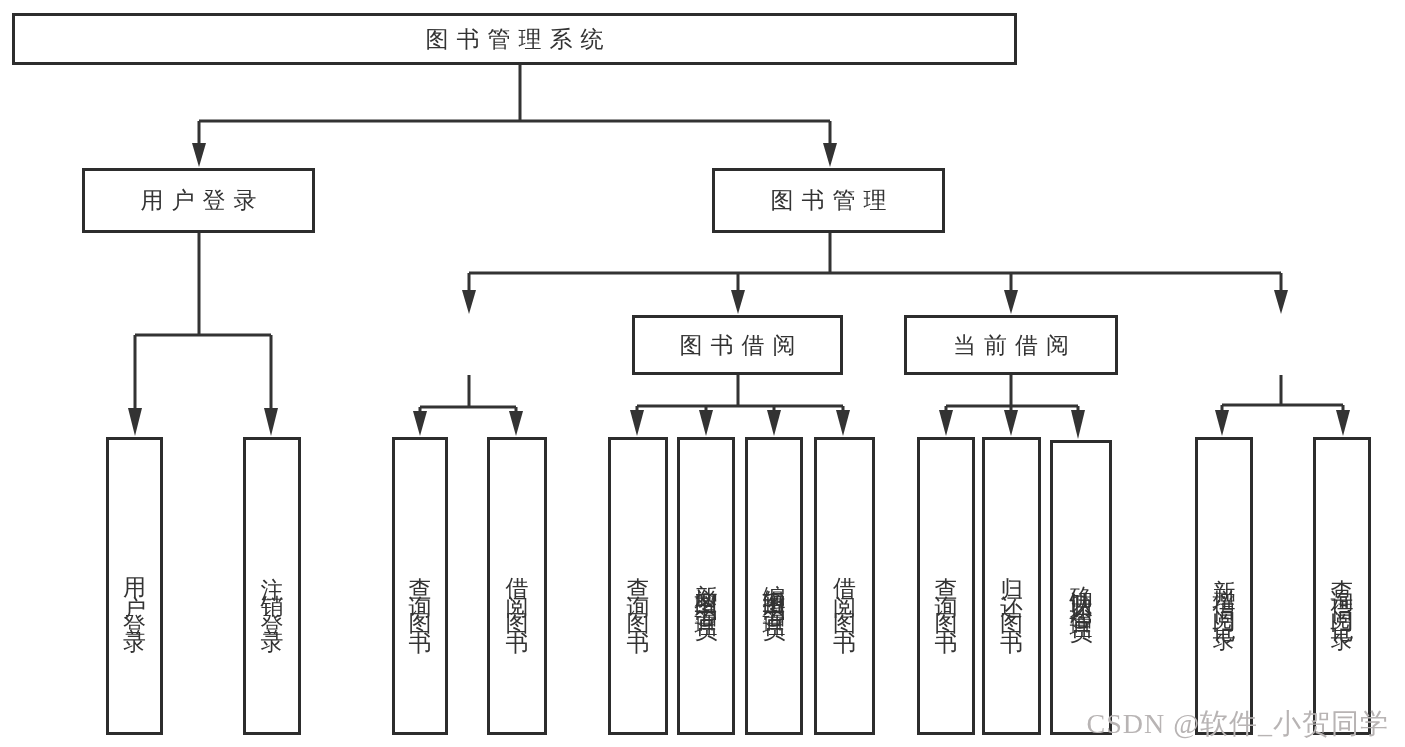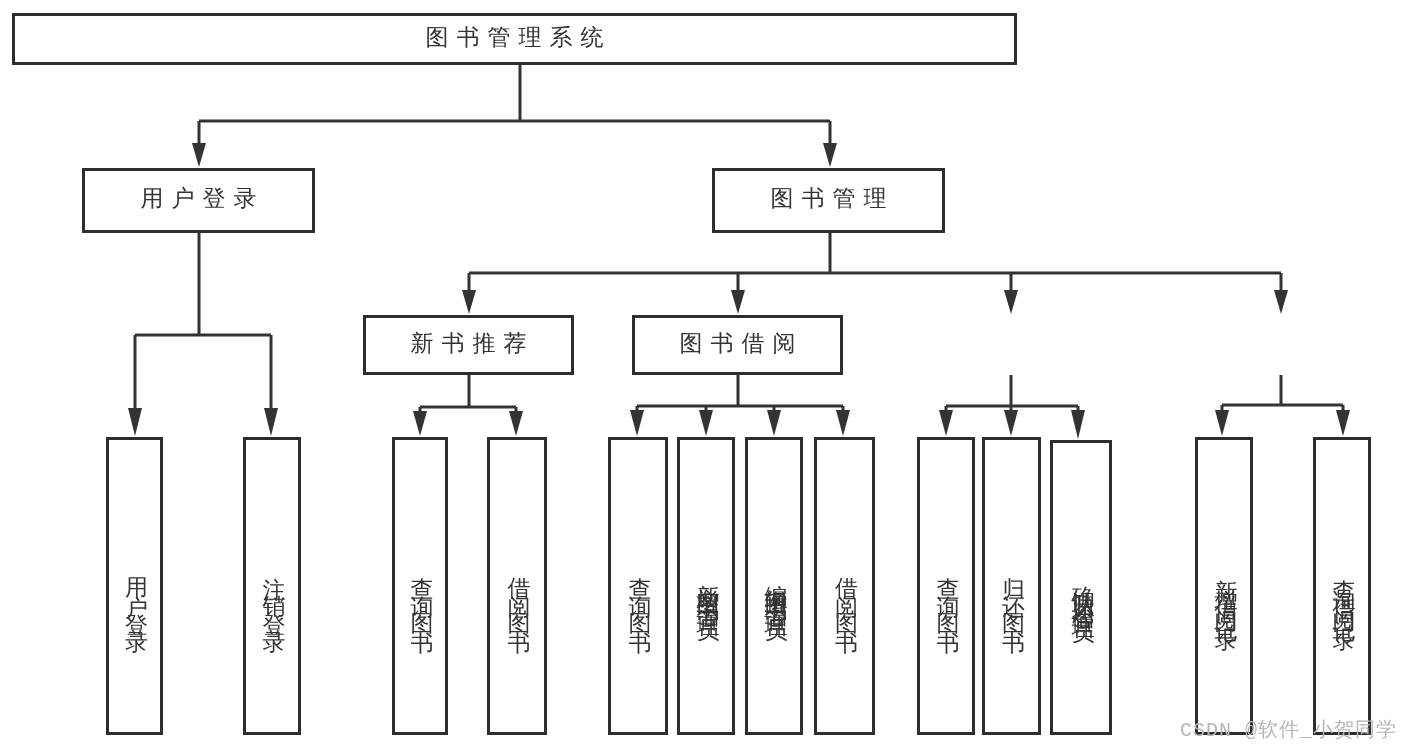--- a/index.html
+++ b/index.html
@@ -5,21 +5,21 @@
   :root{
     --line:#333333;
     --border:#2d2d2d;
     --text:#333333;
     --bg:#ffffff;
     --watermark:#b8b4b4;
   }
   html,body{margin:0;padding:0;background:var(--bg);}
   .canvas{
     position:relative;width:1405px;height:747px;background:var(--bg);
-    font-family:Liberation Mono, monospace;overflow:hidden;
+    font-family:Liberation Serif, serif;overflow:hidden;
   }
   .wires{position:absolute;left:0;top:0;width:1405px;height:747px;}
   .connector{stroke:var(--line);stroke-width:3;fill:none;}
   .arrowhead{fill:var(--line);stroke:none;}
   .hbox,.vbox{
     position:absolute;box-sizing:border-box;background:var(--bg);
     border:3px solid var(--border);
     display:flex;align-items:center;justify-content:center;
   }
   .hbox span{
@@ -50,22 +50,22 @@
   .v-bb-query{left:608px;width:60px;}
   .v-bb-add{left:677px;}
   .v-bb-edit{left:745px;}
   .v-bb-borrow{left:814px;width:61px;}
   .v-cb-query{left:917px;}
   .v-cb-return{left:982px;width:59px;}
   .v-cb-confirm{left:1050px;top:440px;height:295px;width:62px;}
   .v-br-add{left:1195px;}
   .v-br-query{left:1313px;}
   .watermark{
-    position:absolute;right:8px;bottom:4px;
-    font-size:20px;letter-spacing:1px;color:var(--watermark);white-space:nowrap;
+    position:absolute;right:16px;bottom:4px;
+    font-size:28px;letter-spacing:1px;color:var(--watermark);white-space:nowrap;
   }
 </style>
 </head>
 <body>
 
 <div class="canvas">
 
   <svg class="wires" viewBox="0 0 1405 747">
 
     <g>
@@ -120,25 +120,25 @@
     <span>图书管理系统</span>
   </div>
 
   <div class="hbox b-login">
     <span>用户登录</span>
   </div>
   <div class="hbox b-mgmt">
     <span>图书管理</span>
   </div>
 
-  <div class="hbox b-g1">
-    <span>新书推荐</span>
-  </div>
   <div class="hbox b-g2">
     <span>图书借阅</span>
+  </div>
+  <div class="hbox b-g3">
+    <span>当前借阅</span>
   </div>
 
   <div class="vbox v-login">
     <span class="sp-wide">用户登录</span>
   </div>
   <div class="vbox v-logout">
     <span class="sp-wide">注销登录</span>
   </div>
 
   <div class="vbox v-nb-query">

